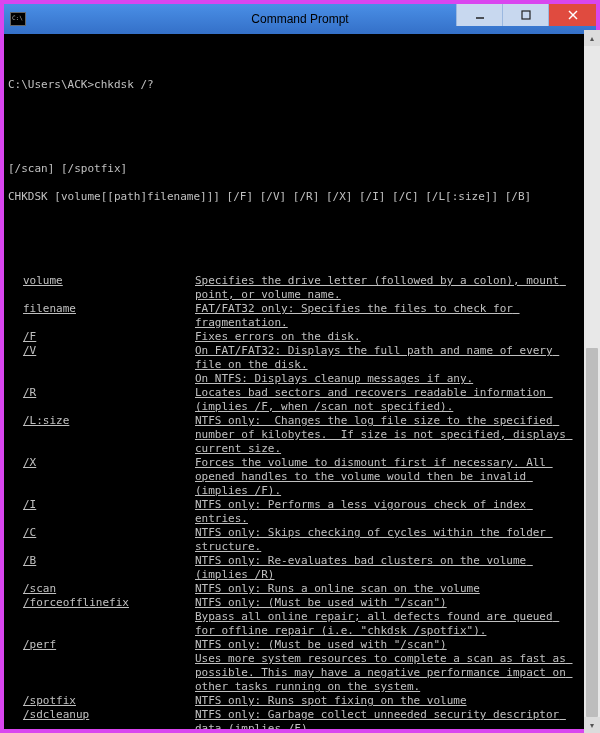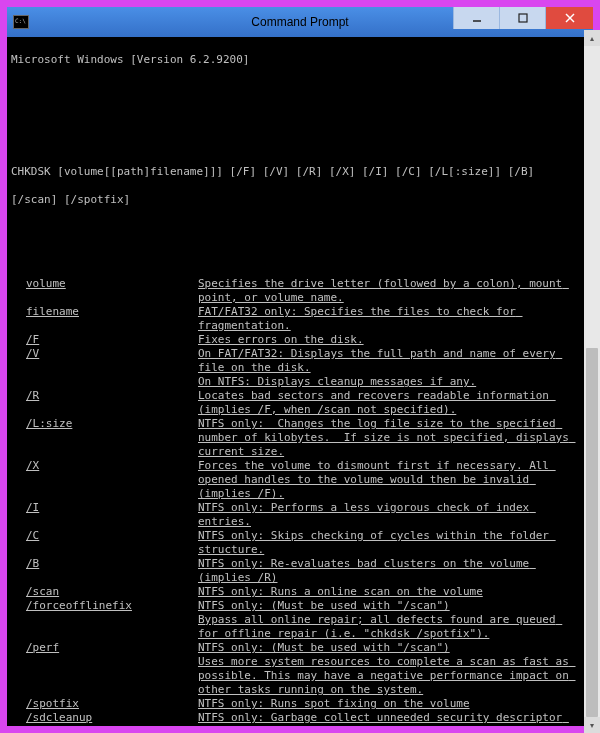--- a/index.html
+++ b/index.html
@@ -6,21 +6,21 @@
     body {
       width: 600px;
       height: 733px;
       background: #fff;
       font-family: "Segoe UI", sans-serif;
       overflow: hidden;
     }
     .window {
       width: 600px;
       height: 733px;
-      border: 7px solid #d946ef;
+      border: 4px solid #d946ef;
       background: #000;
       display: flex;
       flex-direction: column;
     }
     .titlebar {
       height: 30px;
       background: linear-gradient(#4a8fe6, #3470c8);
       display: flex;
       align-items: center;
       padding-left: 6px;
@@ -144,26 +144,26 @@
       <div class="win-btn close">
         <svg width="10" height="10">
             <line x1="1" y1="1" x2="9" y2="9" stroke="#fff" stroke-width="1.5"></line>
             <line x1="9" y1="1" x2="1" y2="9" stroke="#fff" stroke-width="1.5"></line>
           </svg>
       </div>
     </div>
   </div>
 
   <div class="content">
-<span class="line">Microsoft Windows [Version 6.2.9200]</span>
+<span class="line"> </span>
+<span class="line"><span>C:\Users\ACK&gt;</span><span>chkdsk /?</span></span>
 <span class="line"> </span>
 <span class="line"> </span>
-<span class="line"> </span>
+<span class="line">[/scan] [/spotfix]</span>
 <span class="line">CHKDSK [volume[[path]filename]]] [/F] [/V] [/R] [/X] [/I] [/C] [/L[:size]] [/B]</span>
-<span class="line">[/scan] [/spotfix]</span>
 <span class="line"> </span>
 <span class="line"> </span>
 <div id="params-block"><div class="param-row"><span class="pname">volume</span><span class="pdesc">Specifies the drive letter (followed by a colon), mount point, or volume name.</span></div><div class="param-row"><span class="pname">filename</span><span class="pdesc">FAT/FAT32 only: Specifies the files to check for fragmentation.</span></div><div class="param-row"><span class="pname">/F</span><span class="pdesc">Fixes errors on the disk.</span></div><div class="param-row"><span class="pname">/V</span><span class="pdesc">On FAT/FAT32: Displays the full path and name of every file on the disk.</span></div><div class="param-row"><span class="pname"></span><span class="pdesc">On NTFS: Displays cleanup messages if any.</span></div><div class="param-row"><span class="pname">/R</span><span class="pdesc">Locates bad sectors and recovers readable information (implies /F, when /scan not specified).</span></div><div class="param-row"><span class="pname">/L:size</span><span class="pdesc">NTFS only:  Changes the log file size to the specified number of kilobytes.  If size is not specified, displays current size.</span></div><div class="param-row"><span class="pname">/X</span><span class="pdesc">Forces the volume to dismount first if necessary. All opened handles to the volume would then be invalid (implies /F).</span></div><div class="param-row"><span class="pname">/I</span><span class="pdesc">NTFS only: Performs a less vigorous check of index entries.</span></div><div class="param-row"><span class="pname">/C</span><span class="pdesc">NTFS only: Skips checking of cycles within the folder structure.</span></div><div class="param-row"><span class="pname">/B</span><span class="pdesc">NTFS only: Re-evaluates bad clusters on the volume (implies /R)</span></div><div class="param-row"><span class="pname">/scan</span><span class="pdesc">NTFS only: Runs a online scan on the volume</span></div><div class="param-row"><span class="pname">/forceofflinefix</span><span class="pdesc">NTFS only: (Must be used with "/scan")</span></div><div class="param-row"><span class="pname"></span><span class="pdesc">Bypass all online repair; all defects found are queued for offline repair (i.e. "chkdsk /spotfix").</span></div><div class="param-row"><span class="pname">/perf</span><span class="pdesc">NTFS only: (Must be used with "/scan")</span></div><div class="param-row"><span class="pname"></span><span class="pdesc">Uses more system resources to complete a scan as fast as possible. This may have a negative performance impact on other tasks running on the system.</span></div><div class="param-row"><span class="pname">/spotfix</span><span class="pdesc">NTFS only: Runs spot fixing on the volume</span></div><div class="param-row"><span class="pname">/sdcleanup</span><span class="pdesc">NTFS only: Garbage collect unneeded security descriptor data (implies /F).</span></div></div>
 
 
   </div>
 
   <div class="scrollbar">
     <div class="sb-arrow">▴</div>
     <div class="sb-track">

